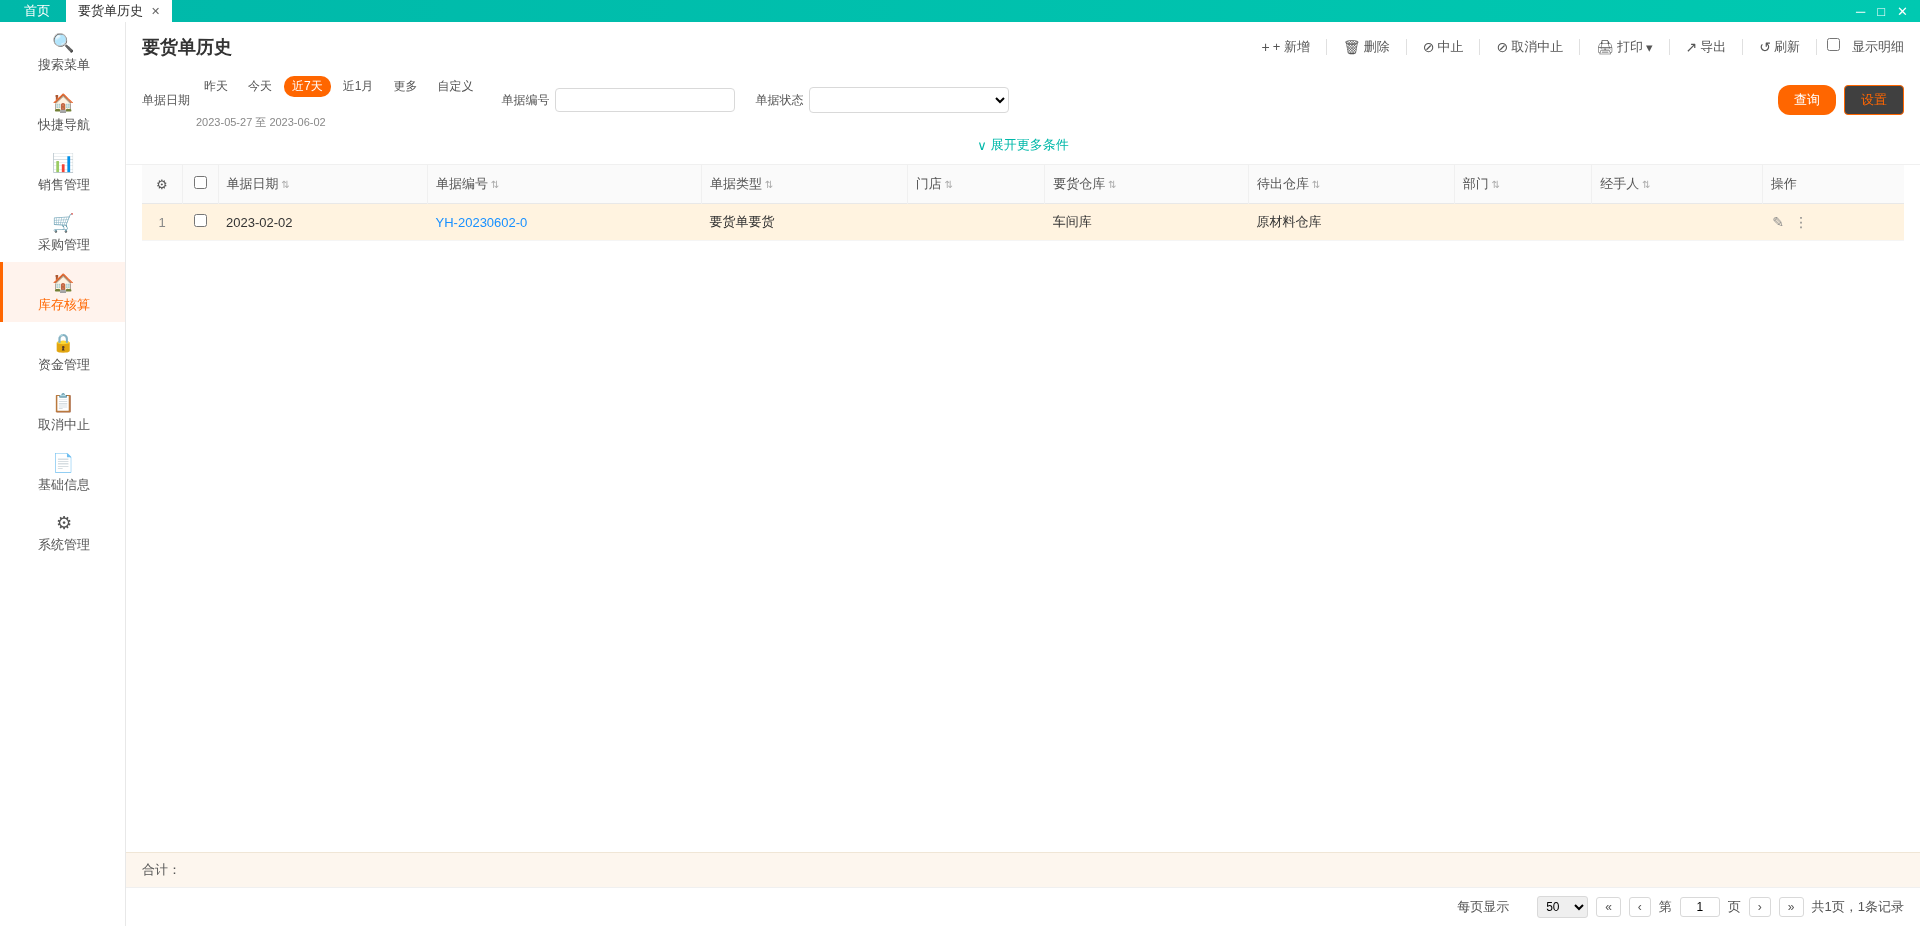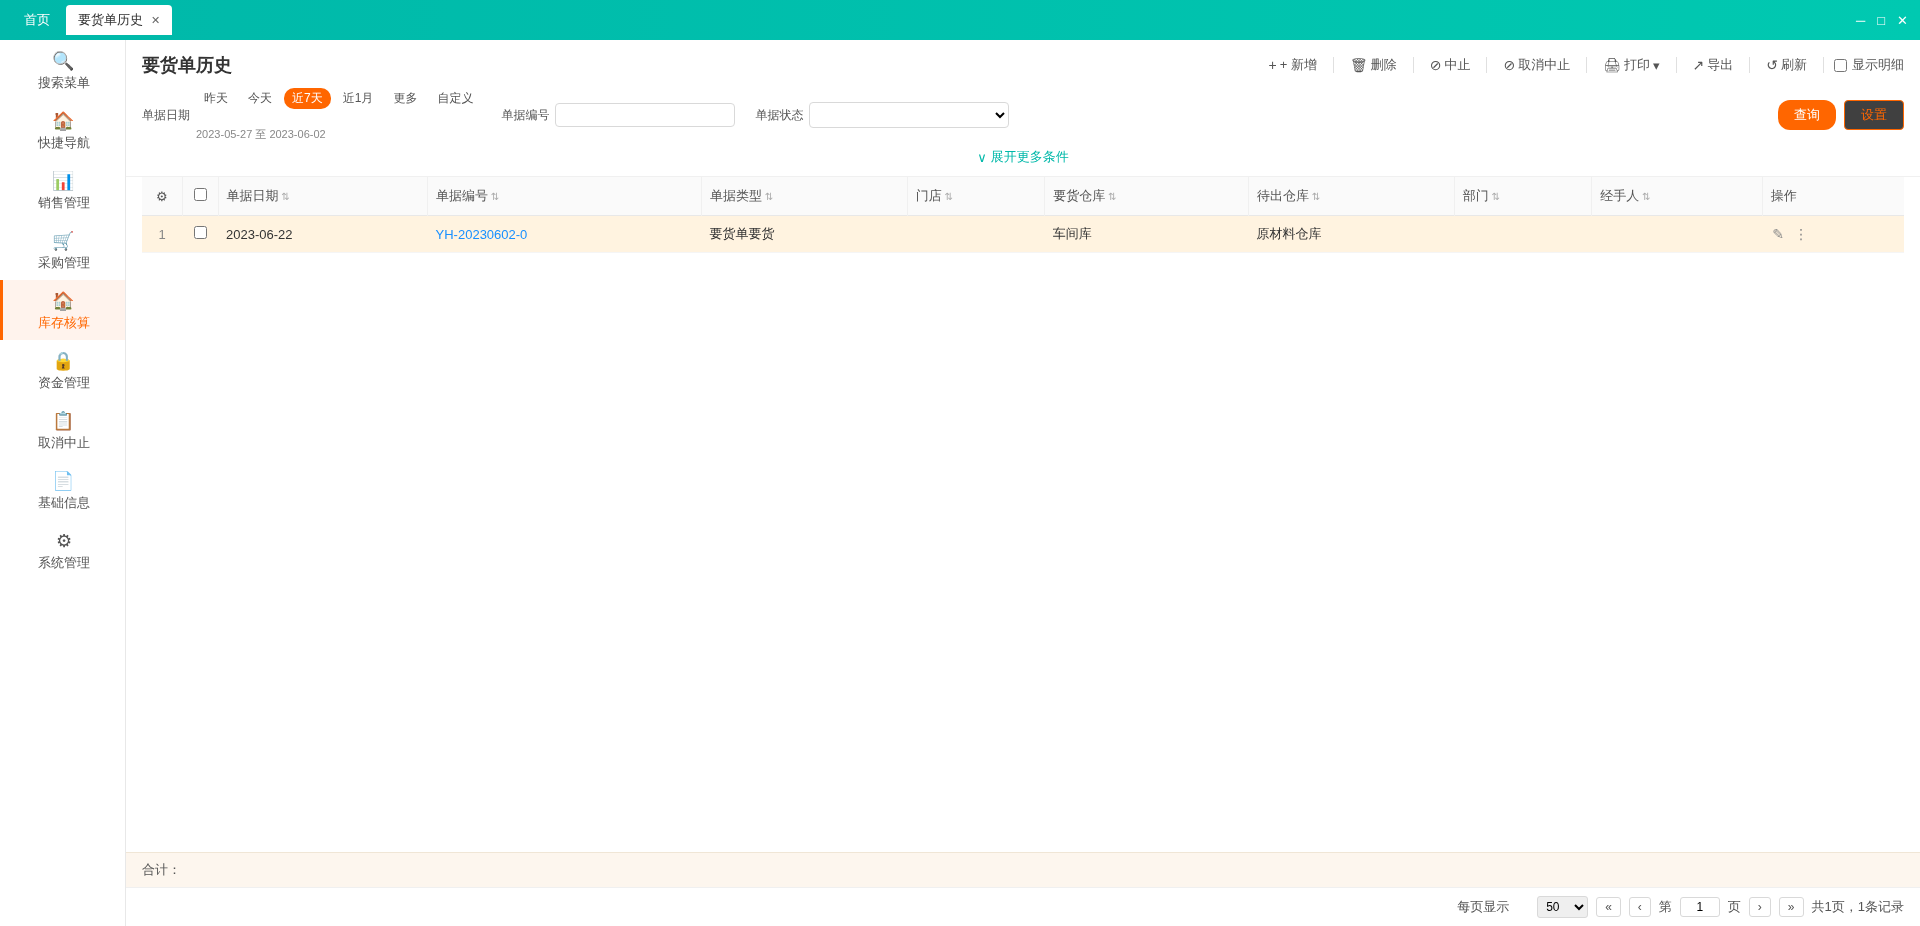--- a/index.html
+++ b/index.html
@@ -1,20 +1,20 @@
 <!DOCTYPE html>
 <html><head>
   <meta charset="utf-8">
   <style>
     * { box-sizing: border-box; margin: 0; padding: 0; font-family: 'Microsoft YaHei', Arial, sans-serif; font-size: 13px; }
     body { display: flex; flex-direction: column; height: 926px; overflow: hidden; background: #f0f2f5; }
 
     
     .top-bar {
-      height: 40px;
+      height: 22px;
       background: linear-gradient(90deg, #00b8a9 0%, #00c9b1 100%);
       display: flex;
       align-items: center;
       padding: 0 12px;
       gap: 4px;
       flex-shrink: 0;
     }
     .tab-item {
       height: 30px;
       padding: 0 12px;
@@ -137,22 +137,22 @@
       background: #404040;
       color: #ff6600;
       border: 1px solid #ff6600;
       padding: 5px 16px;
       border-radius: 4px;
       cursor: pointer;
       font-size: 13px;
     }
     .toolbar-check {
       display: flex;
-      align-items: center;
-      gap: 5px;
+      align-items: flex-start;
+      gap: 12px;
       font-size: 12px;
       color: #555;
       cursor: pointer;
     }
 
     
     .filter-area {
       padding: 10px 16px;
       border-bottom: 1px solid #f0f0f0;
       flex-shrink: 0;
@@ -170,20 +170,21 @@
     }
     .filter-label {
       color: #555;
       font-size: 12px;
       white-space: nowrap;
     }
     .date-pills {
       display: flex;
       align-items: center;
       gap: 4px;
+      margin-top: 6px;
     }
     .date-pill {
       padding: 2px 8px;
       border-radius: 10px;
       font-size: 12px;
       cursor: pointer;
       color: #555;
     }
     .date-pill.active {
       background: #ff6600;
@@ -508,21 +509,21 @@
             <th class="th-sortable">待出仓库</th>
             <th class="th-sortable">部门</th>
             <th class="th-sortable">经手人</th>
             <th>操作</th>
           </tr>
         </thead>
         <tbody id="table-body">
         <tr class="highlighted">
       <td class="row-number">1</td>
       <td class="checkbox-col"><input type="checkbox" style=""></td>
-      <td>2023-06-22</td>
+      <td>2023-02-02</td>
       <td><a class="cell-link">YH-20230602-0</a></td>
       <td>要货单要货</td>
       <td></td>
       <td>车间库</td>
       <td>原材料仓库</td>
       <td></td>
       <td></td>
       <td>
         <div class="action-btns">
           <span class="action-icon" title="编辑">✎</span>

